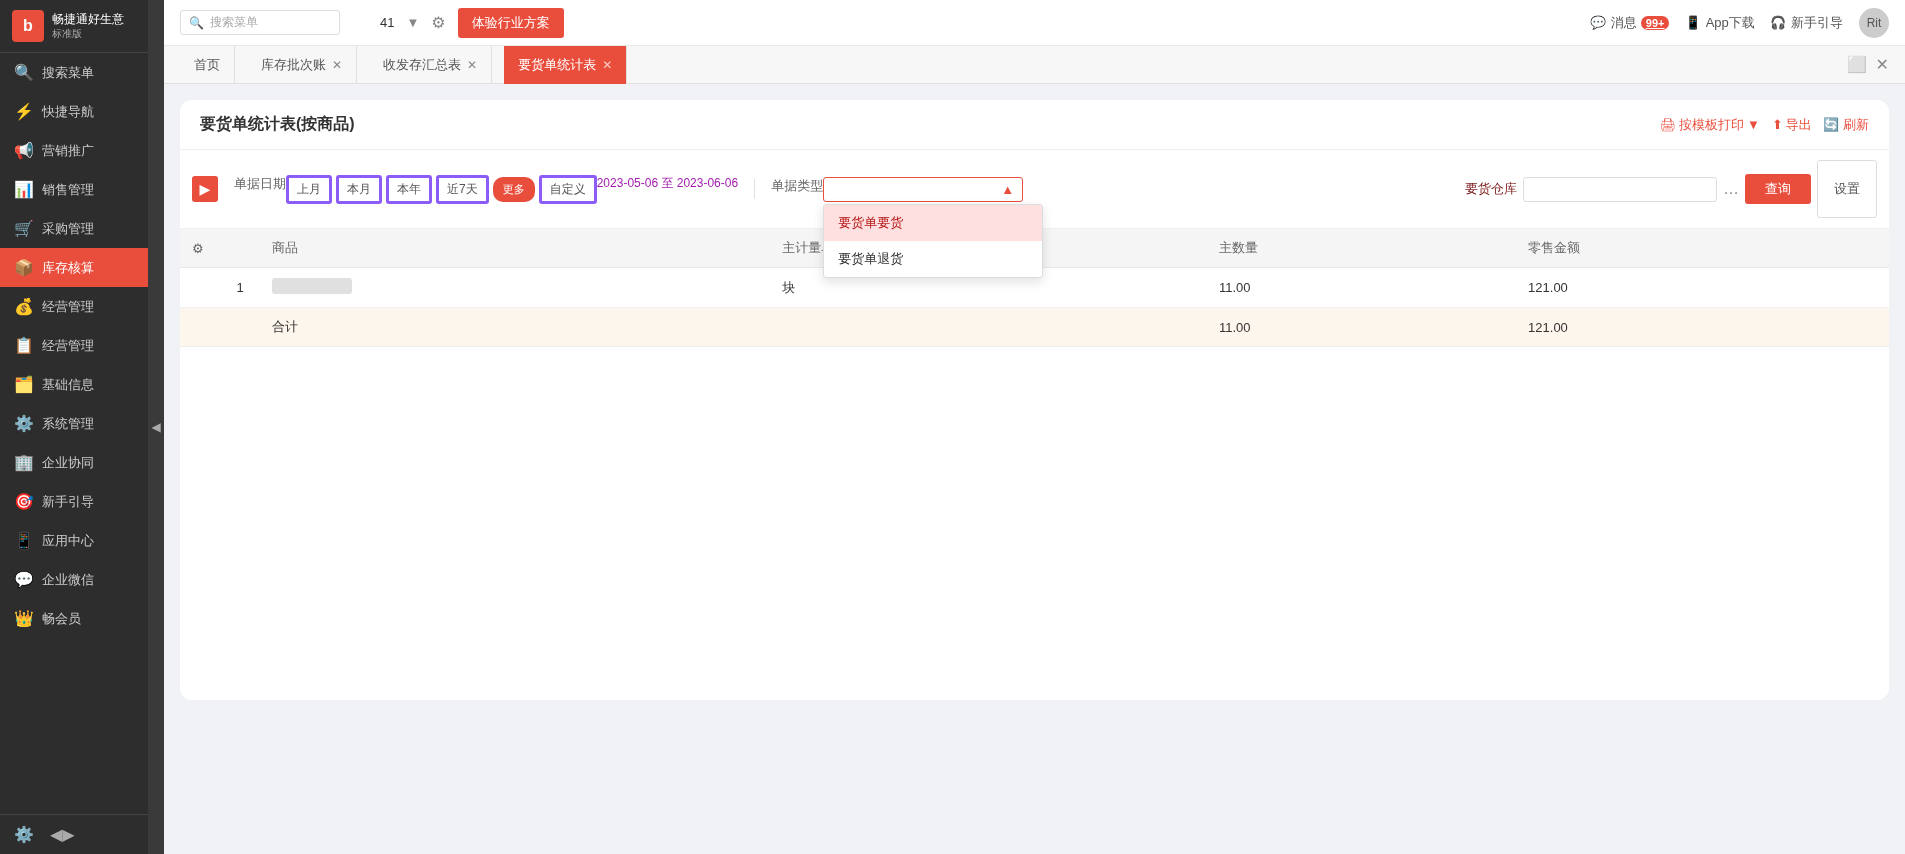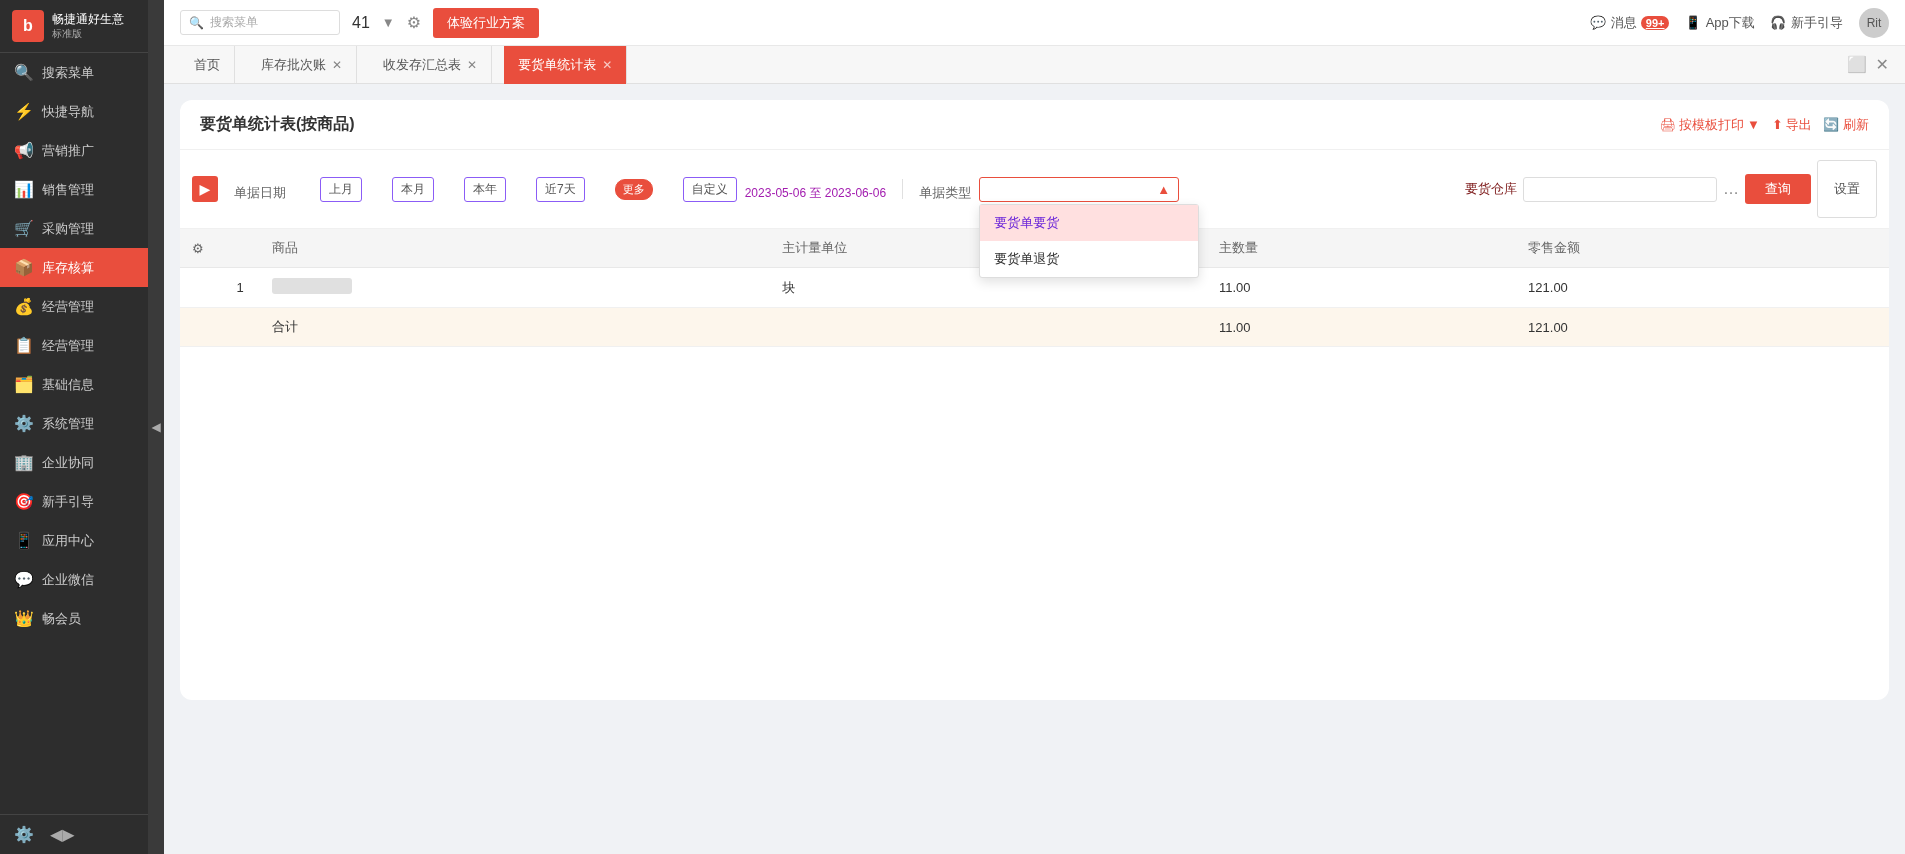--- a/index.html
+++ b/index.html
@@ -250,34 +250,32 @@
       border-radius: 3px;
       cursor: pointer;
       display: flex;
       align-items: center;
       justify-content: center;
       font-size: 14px;
       flex-shrink: 0;
     }
     .filter-group {
       display: flex;
-      align-items: flex-end;
-      gap: 8px;
+      align-items: flex-start;
     }
     .filter-label { color: #666; font-size: 13px; white-space: nowrap; }
     .date-shortcuts { display: flex; align-items: center; gap: 4px; }
     .date-btn {
       padding: 3px 8px;
-      border: 1px solid #8b5cf6;
+      border: 3px solid #8b5cf6;
       border-radius: 3px;
       background: #fff;
       cursor: pointer;
       font-size: 12px;
       color: #555;
-      margin-left: 26px;
     }
     .date-btn.hot { background: #e94e3d; color: #fff; border-color: #e94e3d; border-radius: 10px; font-size: 11px; padding: 2px 7px; }
     .date-range-text { font-size: 12px; color: #a21caf; }
     .filter-divider { width: 1px; height: 20px; background: #e0e0e0; }
 
     
     .dropdown-select {
       position: relative;
       display: inline-block;
     }
@@ -305,21 +303,21 @@
       box-shadow: 0 4px 12px rgba(0,0,0,0.12);
       z-index: 100;
       min-width: 220px;
     }
     .dropdown-option {
       padding: 9px 14px;
       cursor: pointer;
       font-size: 13px;
       color: #333;
     }
-    .dropdown-option.selected { background: #ffe0e0; color: #6d28d9; }
+    .dropdown-option.selected { background: #ffe0e0; color: #b91c1c; }
 
     
     .warehouse-group {
       display: flex;
       align-items: center;
       gap: 6px;
       margin-left: auto;
     }
     .warehouse-label { color: #7f1d1d; font-size: 13px; }
     .warehouse-input {
@@ -469,21 +467,21 @@
 </div>
 
 <div class="main-area">
 
   <div class="topbar">
     <div class="topbar-left">
       <div class="topbar-search">
         <span>🔍</span>
         <span>搜索菜单</span>
       </div>
-      <span style="font-size:16px;color:#333;">41</span>
+      <span style="font-size:13px;color:#333;margin-left:28px;">41</span>
       <span style="color:#888;cursor:pointer;">▼</span>
       <span class="gear-icon">⚙</span>
       <button class="topbar-trial-btn">体验行业方案</button>
     </div>
     <div class="topbar-right">
       <div class="msg-item">
         <span>💬</span>
         <span>消息</span>
         <span class="badge">99+</span>
       </div>

